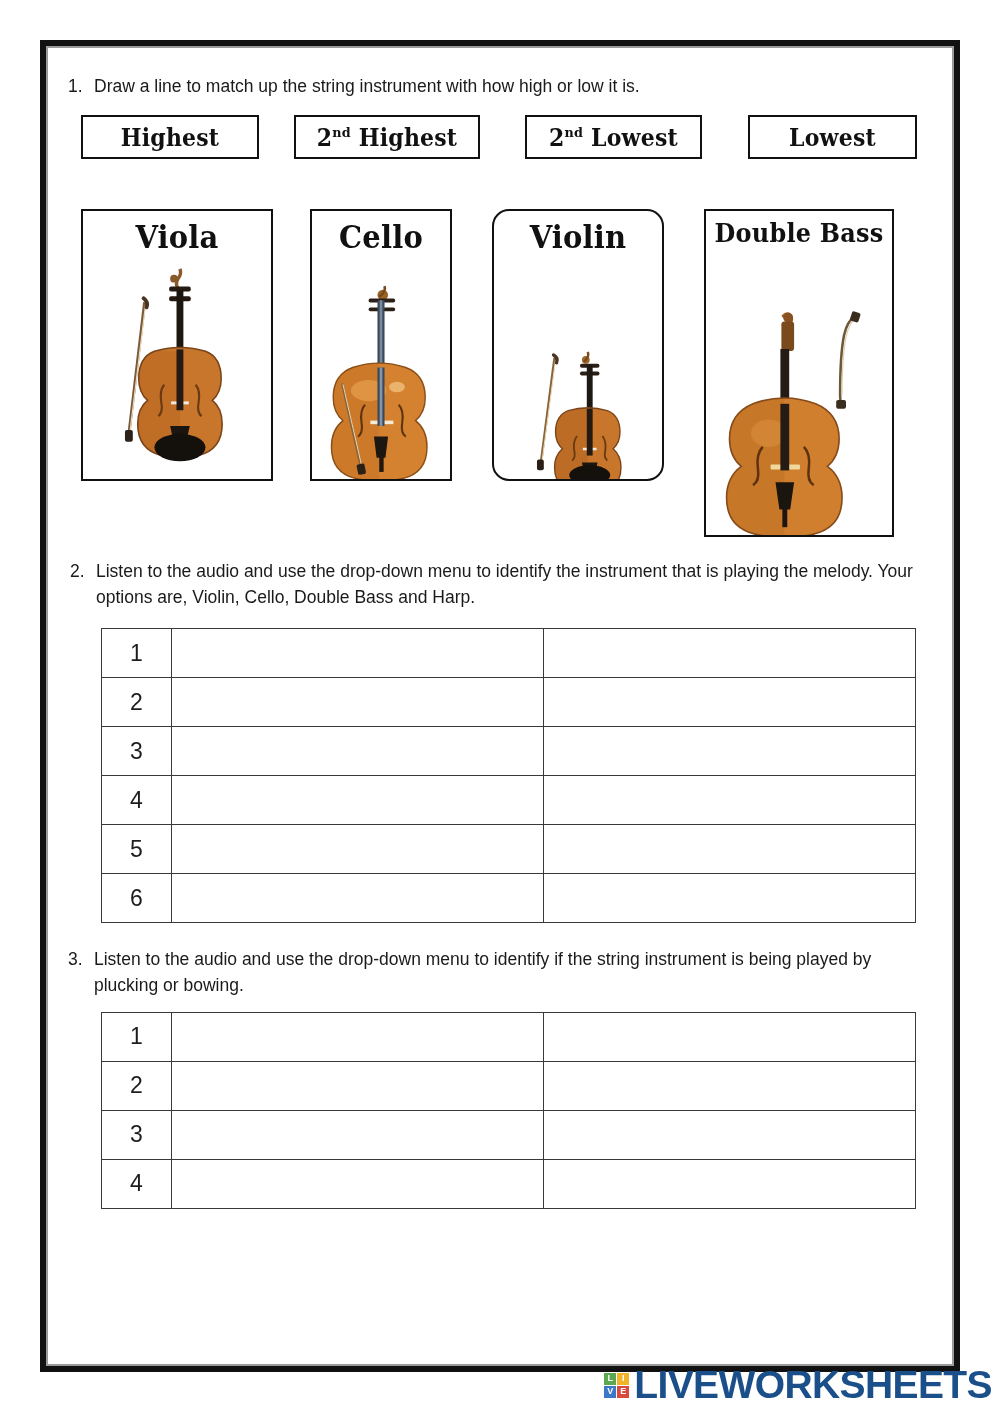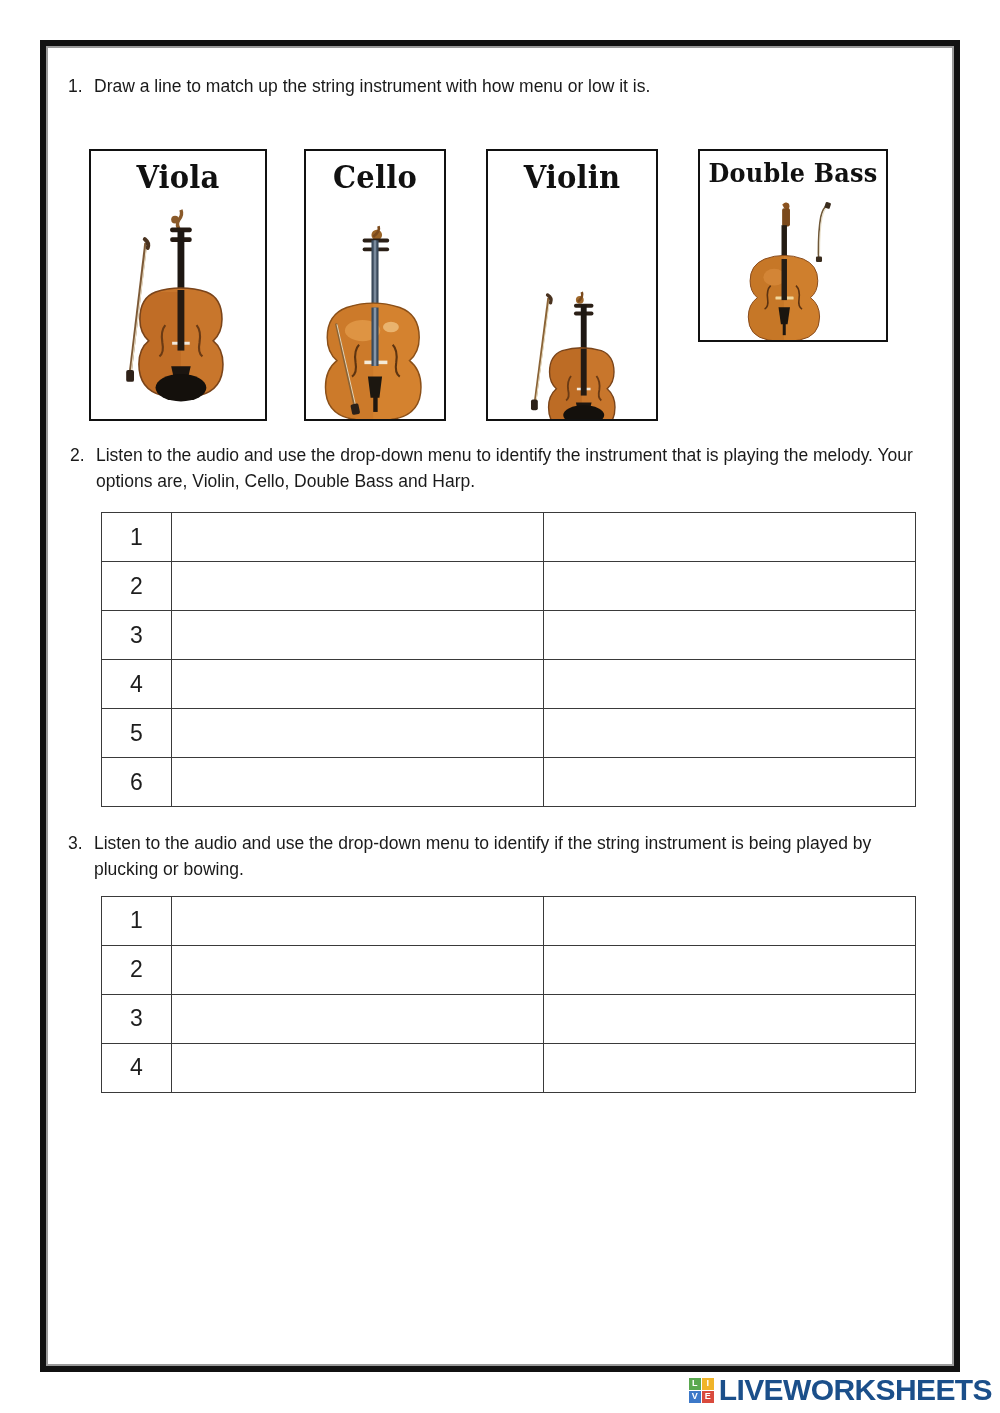--- a/index.html
+++ b/index.html
@@ -129,24 +129,24 @@
   .instr-name {
     font-family: "DejaVu Serif", serif;
     font-weight: 700;
     color: #111;
     margin-top: 9px;
     letter-spacing: 0.2px;
     transform: scaleY(1.1);
     display: inline-block;
     white-space: nowrap;
   }
-  .ib-1 { width: 178px; height: 272px; margin-left: 8px; }
+  .ib-1 { width: 192px; height: 272px; margin-left: 0; }
   .ib-2 { width: 142px; height: 272px; margin-left: 37px; }
-  .ib-3 { width: 172px; height: 272px; margin-left: 40px; }
-  .ib-4 { width: 190px; height: 193px; margin-left: 40px; }
+  .ib-3 { width: 172px; height: 272px; margin-left: 40px; border-radius: 17px; }
+  .ib-4 { width: 190px; height: 328px; margin-left: 40px; }
   .ib-1 .instr-name, .ib-2 .instr-name, .ib-3 .instr-name { font-size: 29px; }
   .ib-4 .instr-name { font-size: 24px; margin-top: 7px; }
 
   .instr-art { position: absolute; left: 0; right: 0; bottom: 0; top: 50px; }
 
   
   .ws-table {
     margin-top: 18px;
     margin-left: 53px;
     border-collapse: collapse;
@@ -193,37 +193,51 @@
     font-family: "Liberation Sans", sans-serif;
     line-height: 1;
   }
   .tile-l { background: #5aa84f; }
   .tile-i { background: #f0b429; }
   .tile-v { background: #3c78c8; }
   .tile-e { background: #d94a3d; }
   .logo-word {
     font-family: "Liberation Sans", sans-serif;
     font-weight: 700;
-    font-size: 30px;
+    font-size: 39px;
     color: #1b4f8a;
     letter-spacing: -0.6px;
   }
 </style>
 </head>
 <body>
 
 <div class="page-frame">
 <div class="page-frame-inner">
 
 
   <div class="question">
     <span class="q-num">1.</span>
-    <span class="q-text">Draw a line to match up the string instrument with how menu or low it is.</span>
+    <span class="q-text">Draw a line to match up the string instrument with how high or low it is.</span>
   </div>
 
+  <div class="pitch-row">
+    <div class="pitch-box pb-1">
+      <span class="lbl">Highest</span>
+    </div>
+    <div class="pitch-box pb-2">
+      <span class="lbl"><span>2</span><sup>nd</sup><span> Highest</span></span>
+    </div>
+    <div class="pitch-box pb-3">
+      <span class="lbl"><span>2</span><sup>nd</sup><span> Lowest</span></span>
+    </div>
+    <div class="pitch-box pb-4">
+      <span class="lbl">Lowest</span>
+    </div>
+  </div>
 
   <div class="instr-row">
 
     <div class="instr-box ib-1">
       <span class="instr-name">Viola</span>
       <div class="instr-art">
         <svg viewBox="0 0 178 222" width="100%" height="100%" preserveAspectRatio="xMidYMax meet">
 
           <g>
             <line x1="56" y1="42" x2="40" y2="176" stroke="#7d5a37" stroke-width="3"></line>

